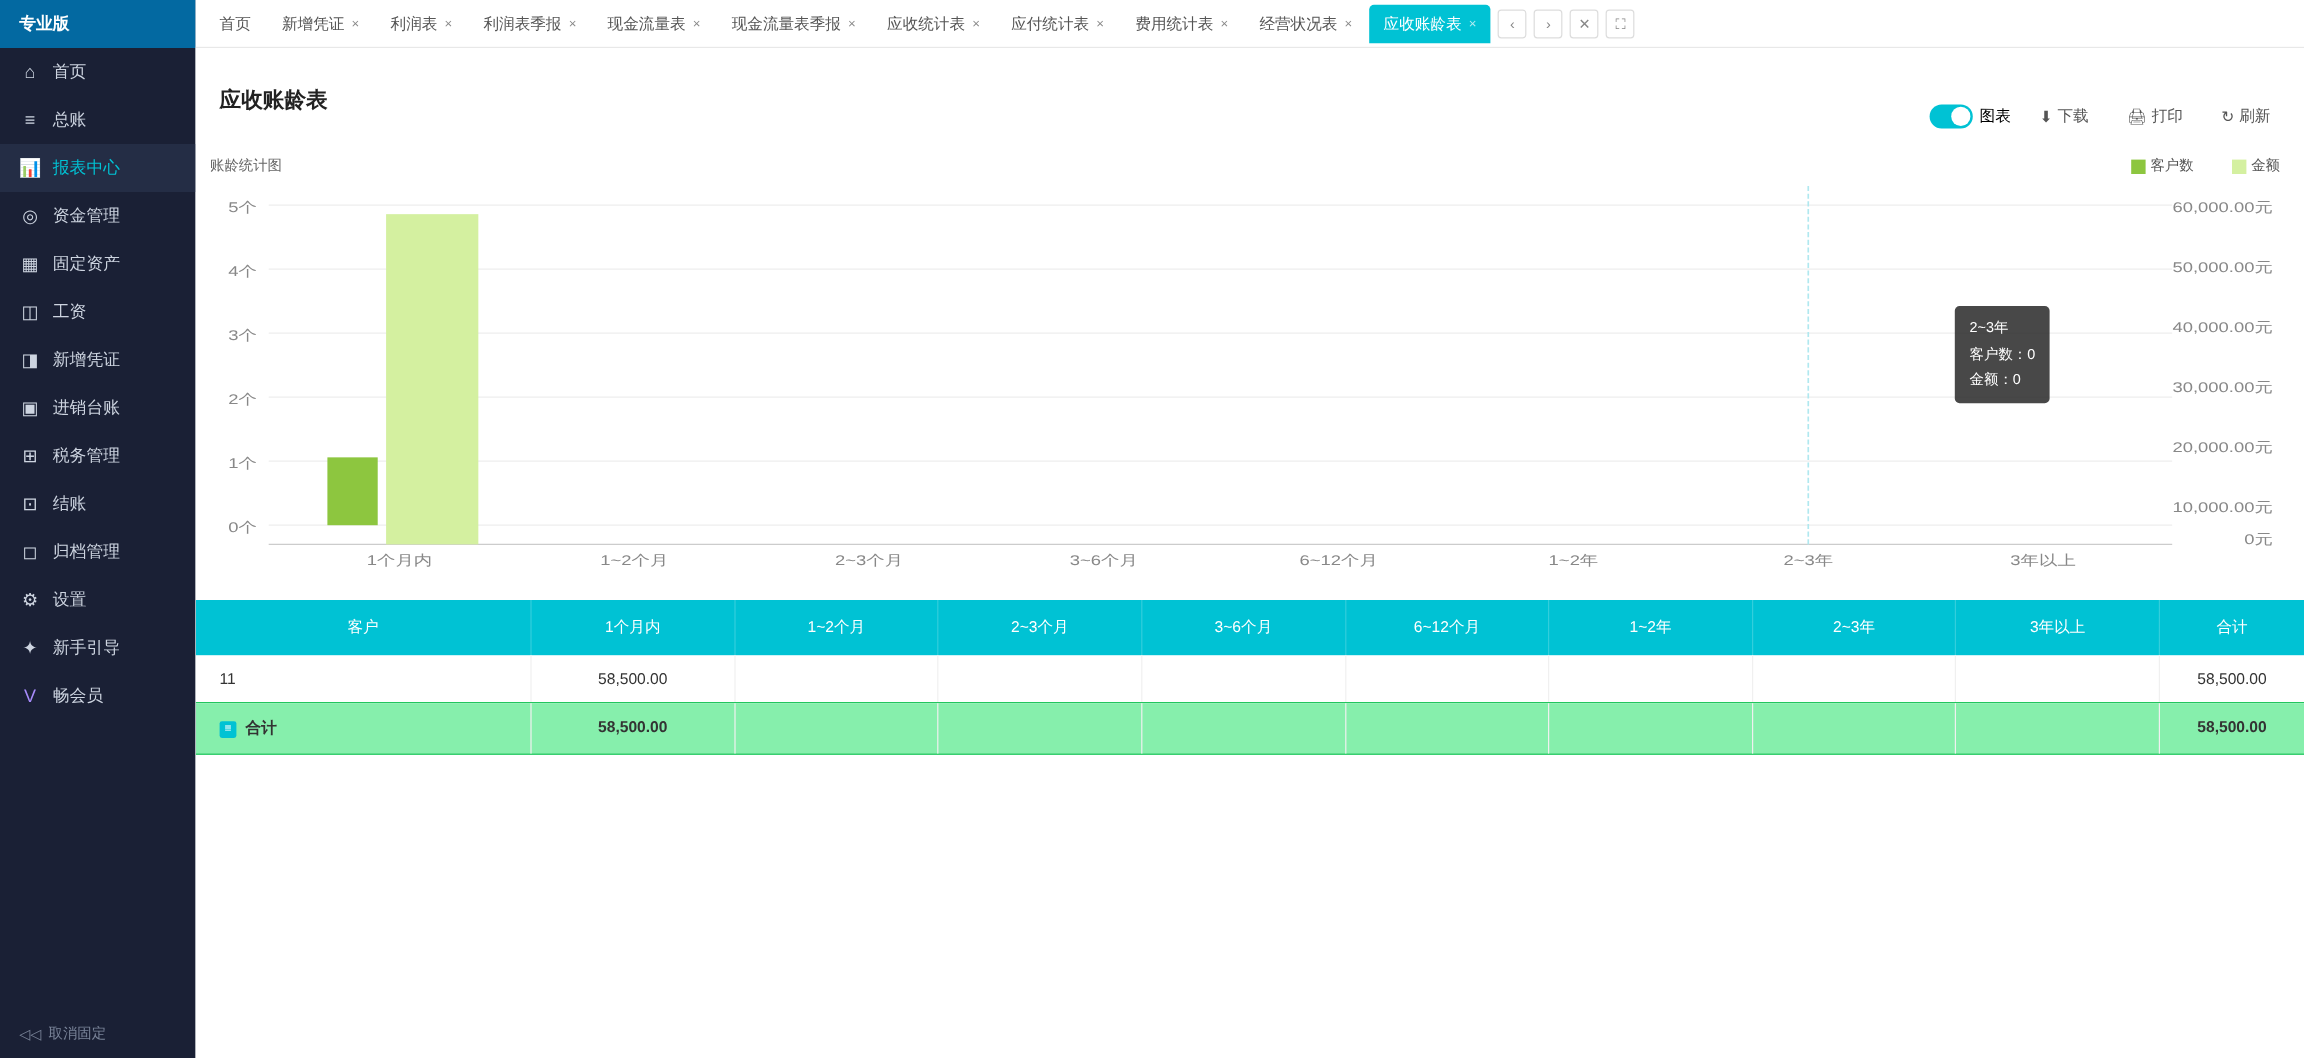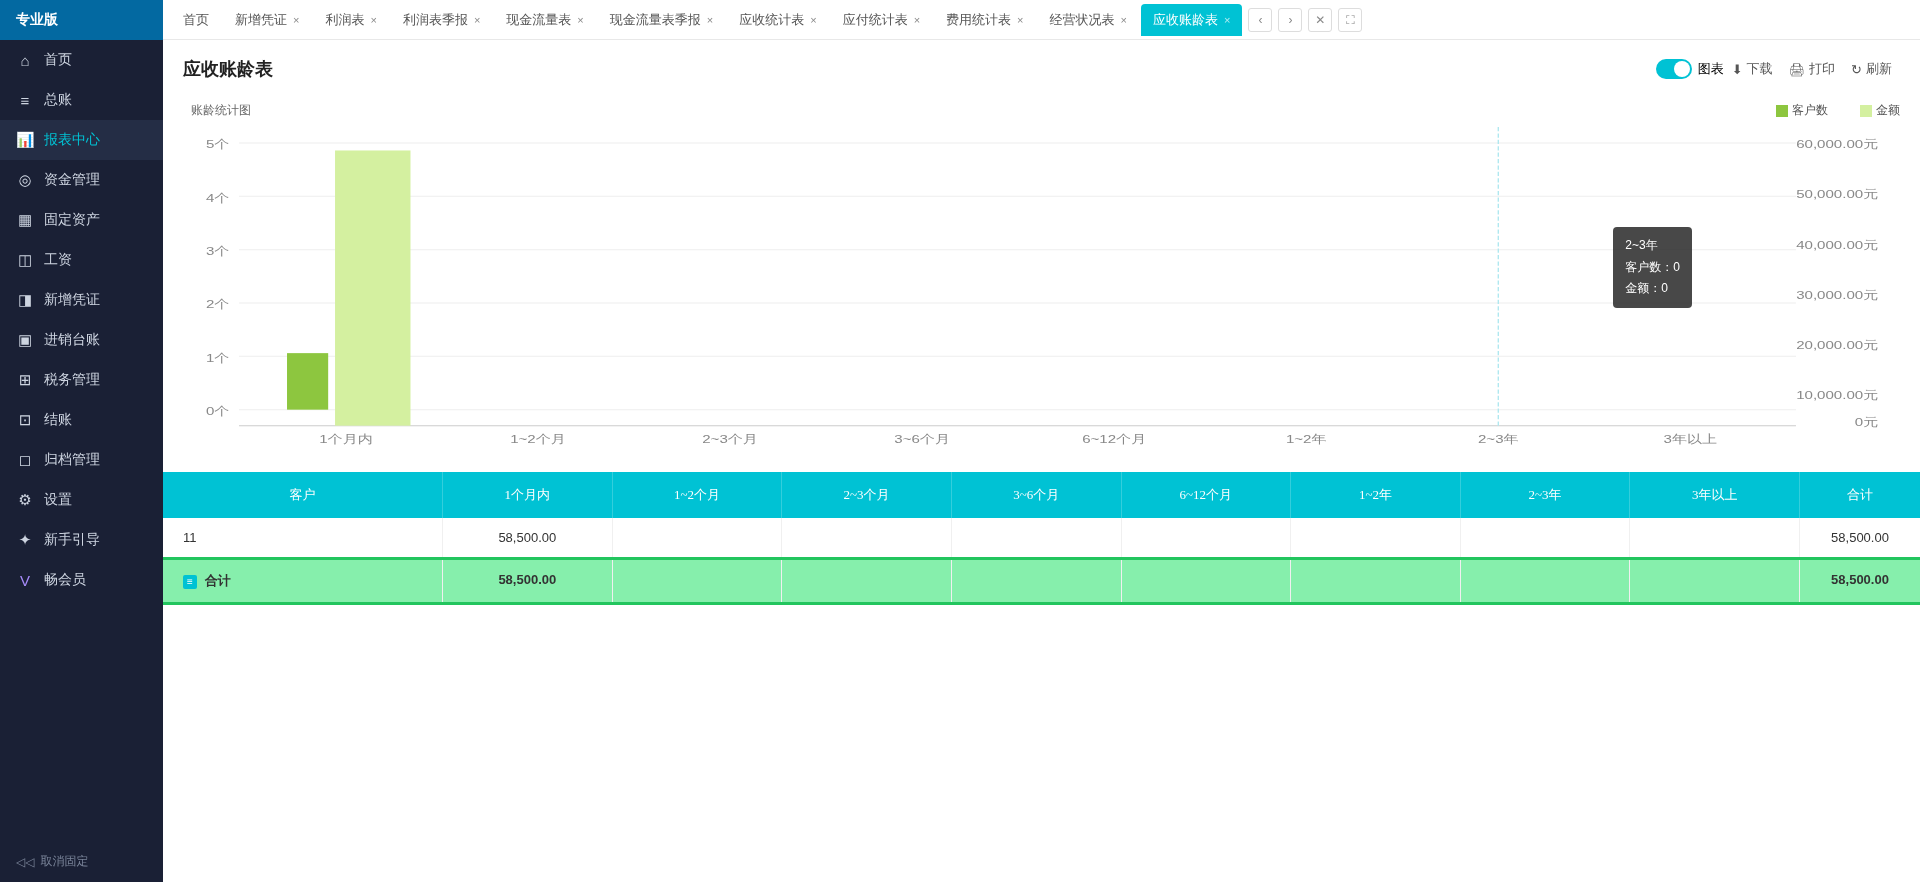--- a/index.html
+++ b/index.html
@@ -117,20 +117,22 @@
       flex-shrink: 0;
     }
     .page-title {
       font-size: 18px;
       font-weight: 600;
       color: #222;
     }
     .header-actions {
       display: flex;
       align-items: center;
+      gap: 16px;
+      margin-top: 28px;
     }
     .toggle-switch {
       display: flex;
       align-items: center;
       gap: 6px;
     }
     .toggle-track {
       width: 36px;
       height: 20px;
       background: #00c2d4;
@@ -153,21 +155,21 @@
       gap: 4px;
       cursor: pointer;
       color: #555;
       font-size: 13px;
       padding: 4px 8px;
       border-radius: 3px;
     }
 
     
     .chart-area {
-      padding: 10px 28px;
+      padding: 10px 12px;
       flex-shrink: 0;
       position: relative;
       height: 380px;
     }
     .chart-title {
       font-size: 12px;
       color: #666;
       margin-bottom: 8px;
     }
     .chart-legend {
@@ -213,28 +215,27 @@
       background: #00c2d4;
       display: grid;
       grid-template-columns: 280px repeat(8, 1fr) 120px;
       color: white;
       font-size: 13px;
     }
     .th {
       padding: 14px 8px;
       text-align: center;
       border-right: 1px solid rgba(255,255,255,0.2);
-      font-family: Liberation Serif, serif;
     }
     .th:last-child { border-right: none; }
 
     .table-row {
       display: grid;
       grid-template-columns: 280px repeat(8, 1fr) 120px;
-      border-bottom: 3px solid #22c55e;
+      border-bottom: 1px solid #22c55e;
       font-size: 13px;
     }
     .td {
       padding: 12px 8px;
       text-align: center;
       border-right: 1px solid #f0f0f0;
       color: #333;
     }
     .td:last-child { border-right: none; }
     .td.left { text-align: left; padding-left: 20px; }

